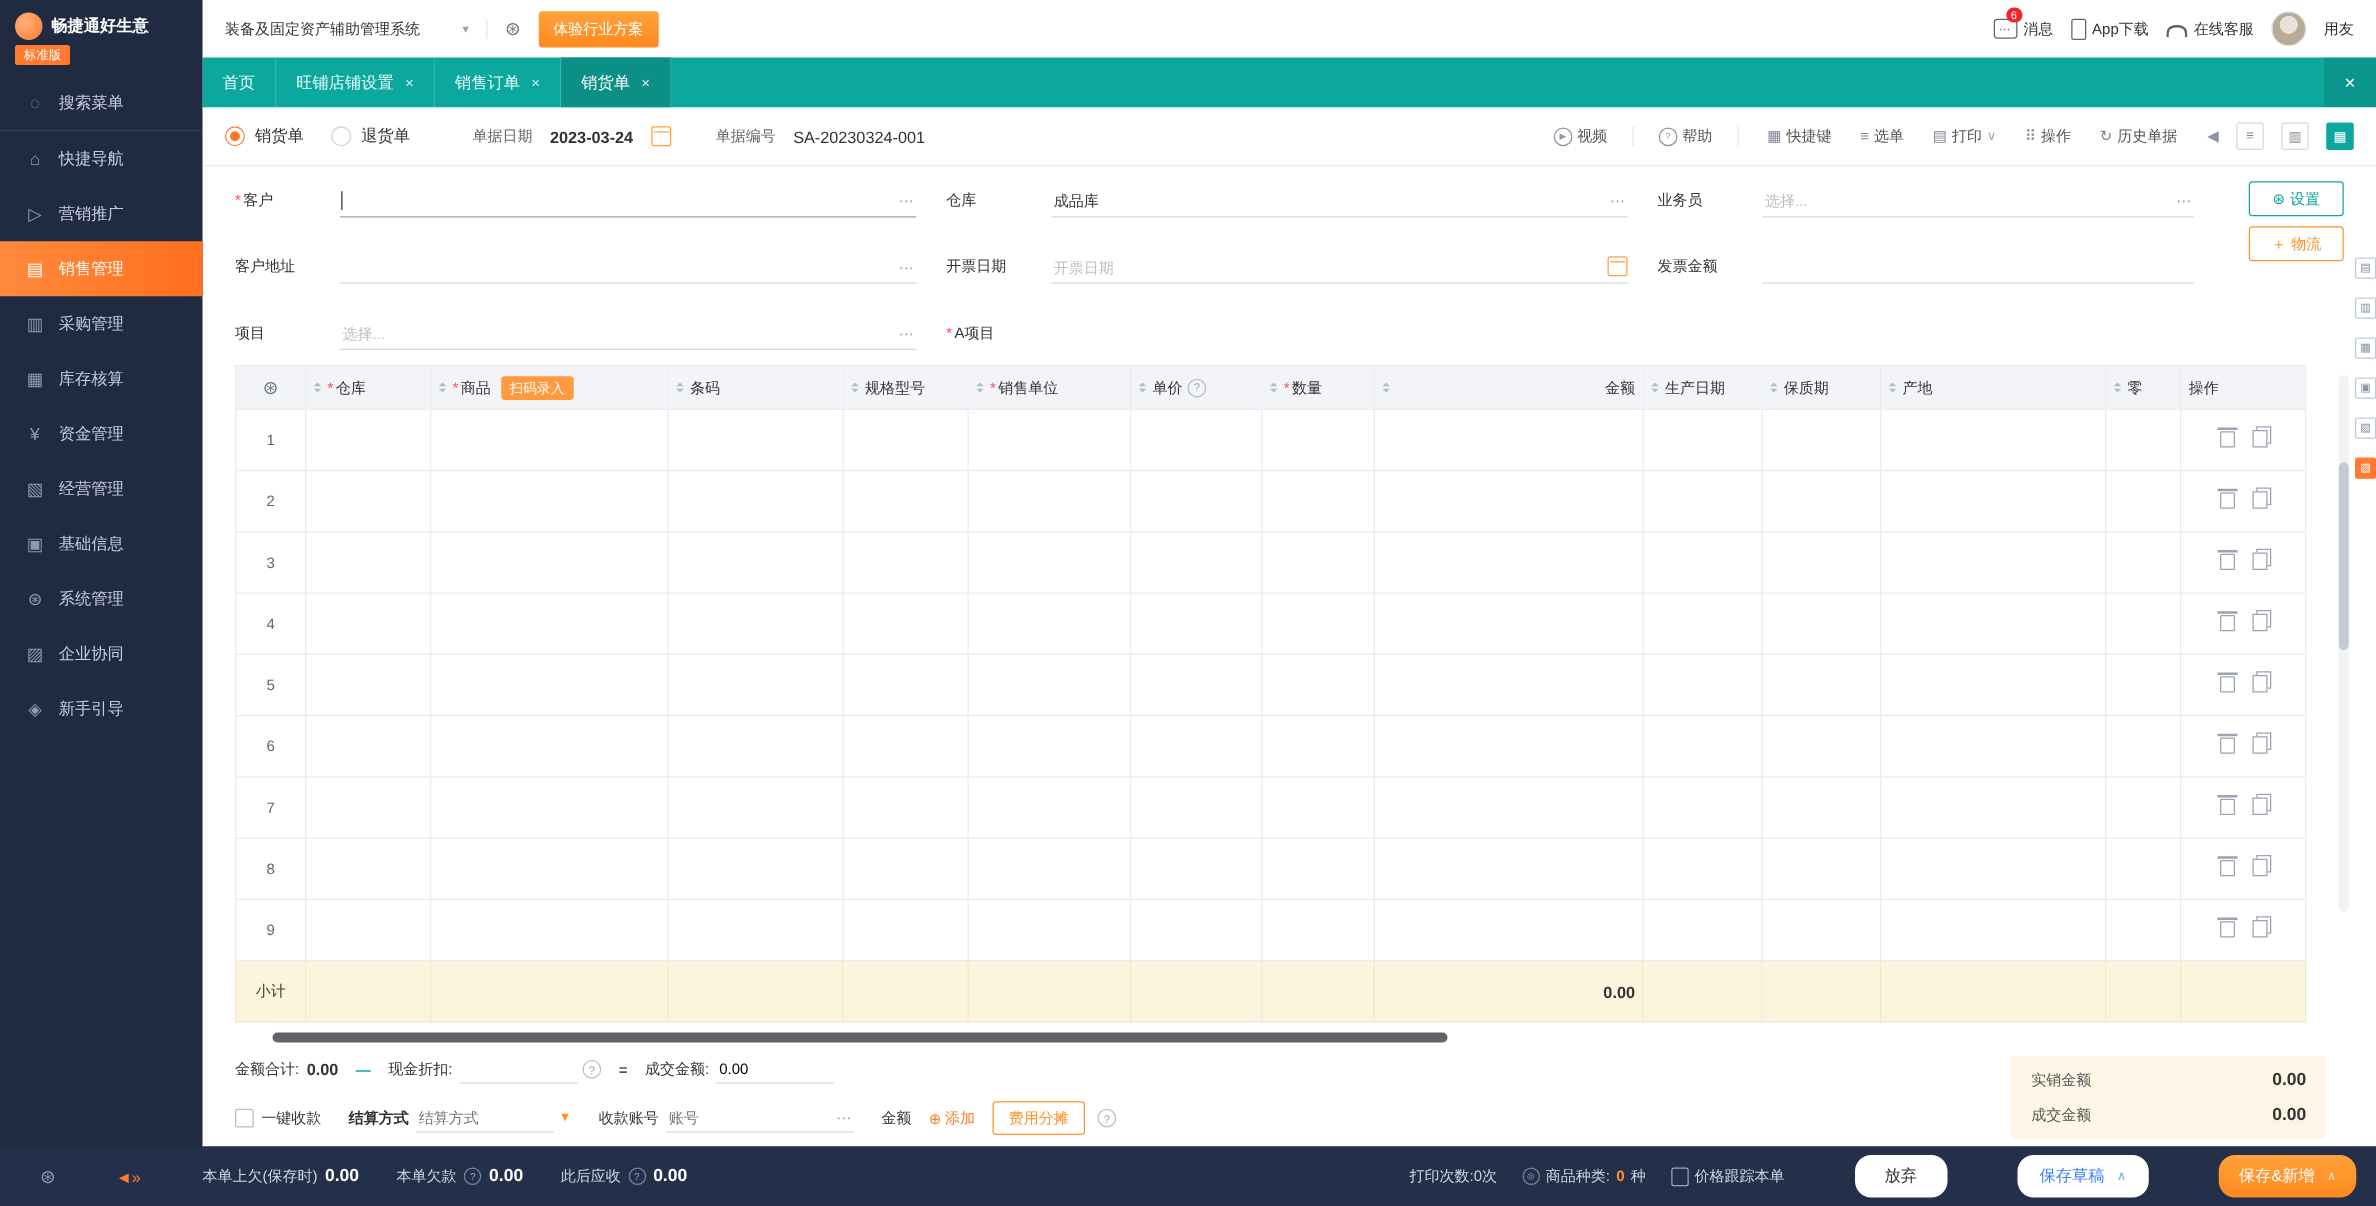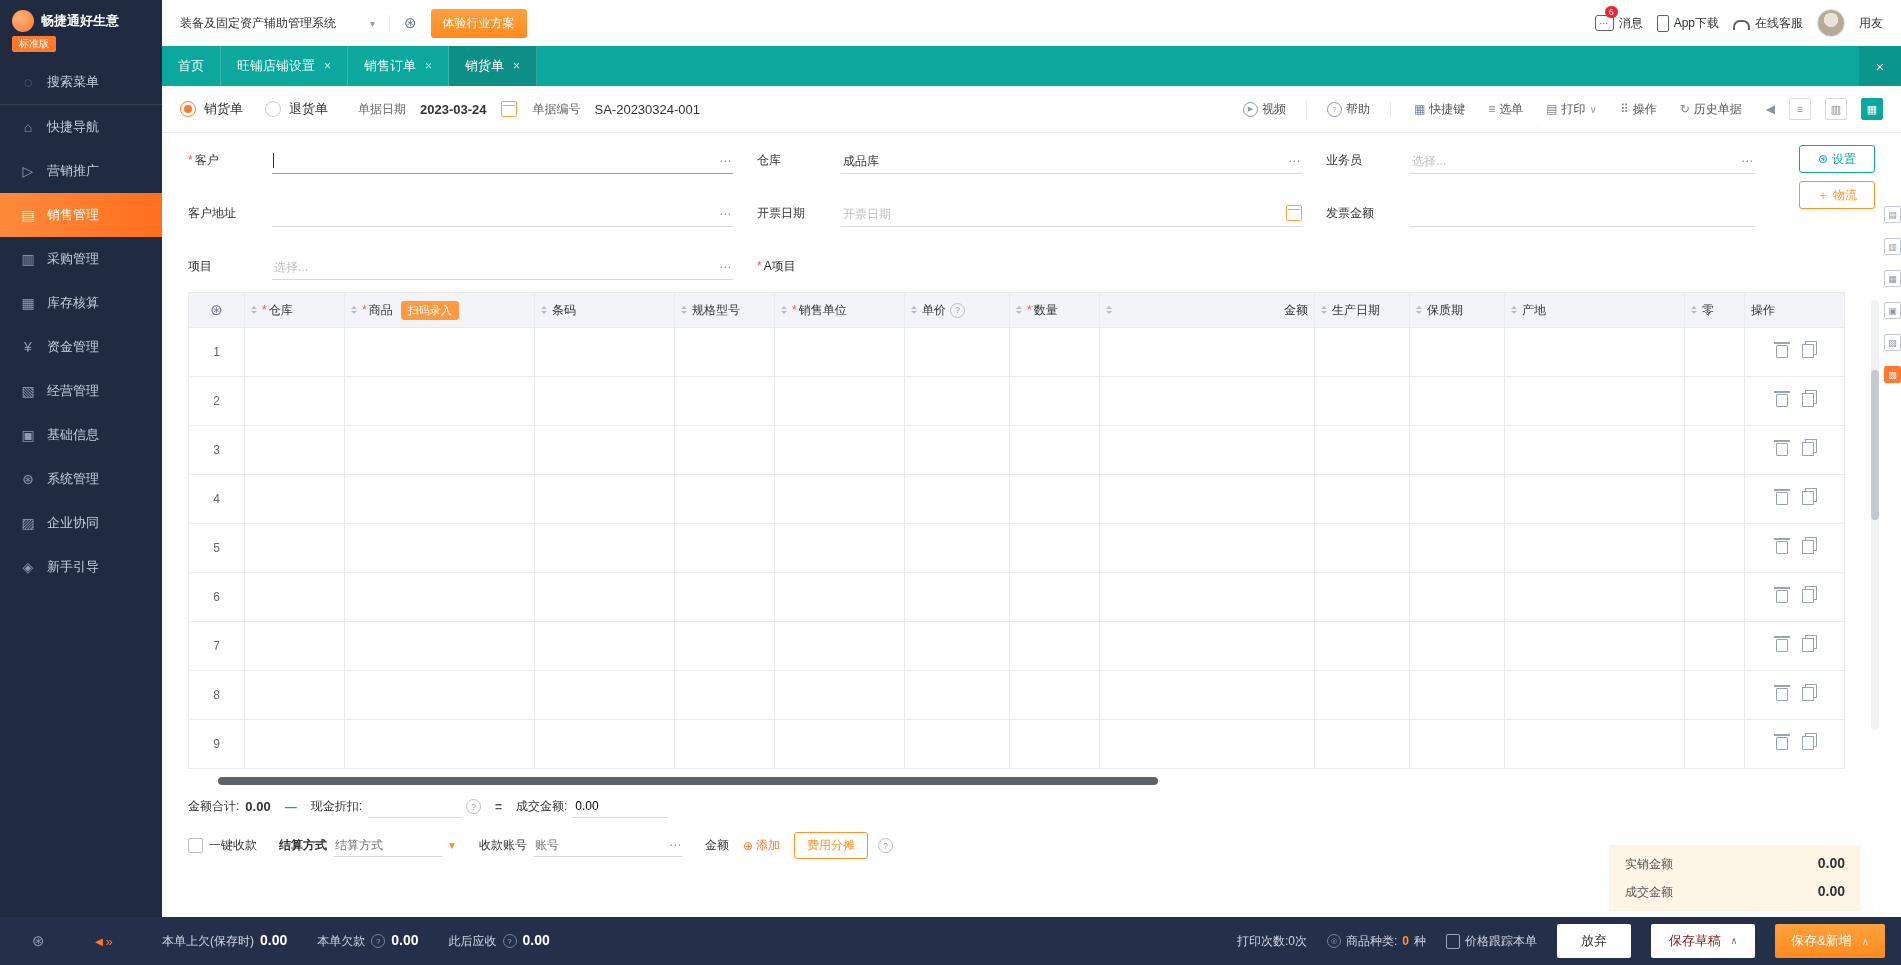--- a/index.html
+++ b/index.html
@@ -36,21 +36,21 @@
   .tab.active{background:#0b8f86;color:#fff;}
   .tab .x{font-size:12px;opacity:.85;}
   .tabbar-close{margin-left:auto;width:42px;display:flex;align-items:center;justify-content:center;color:#fff;font-size:15px;background:rgba(0,0,0,.10);cursor:pointer;}
   
   .content{margin-left:162px;position:relative;height:831px;background:#fff;overflow:hidden;}
   .subheader{height:46px;display:flex;align-items:center;padding:0 18px;border-bottom:1px solid #ebedf0;gap:8px;}
   .radio{width:14px;height:14px;border:1px solid #ccc;border-radius:50%;position:relative;flex:0 0 14px;cursor:pointer;}
   .radio.sel{border-color:#ff7a2e;}
   .radio.sel::after{content:"";position:absolute;inset:3px;background:#ff7a2e;border-radius:50%;}
   .rlabel{font-size:13px;margin-right:14px;}
-  .sh-lab{color:#666;margin-left:8px;}
+  .sh-lab{color:#666;margin-left:28px;}
   .sh-val{color:#333;font-weight:bold;font-size:13px;margin-left:6px;}
   .cal{width:14px;height:14px;border:1px solid #ffa13d;border-radius:2px;position:relative;display:inline-block;margin-left:6px;cursor:pointer;}
   .cal::before{content:"";position:absolute;top:3px;left:1px;right:1px;border-top:1px solid #ffa13d;}
   .sh-spacer{flex:1;}
   .tool{display:flex;align-items:center;gap:4px;color:#555;margin-left:15px;cursor:pointer;white-space:nowrap;}
   .tico{color:#7c8593;font-size:12px;}
   .circ{display:inline-flex;width:13px;height:13px;border:1px solid #8d96a3;border-radius:50%;color:#8d96a3;font-size:7px;align-items:center;justify-content:center;}
   .arrow-l{color:#8c94a3;margin-left:16px;cursor:pointer;}
   .vb{width:20px;height:20px;border:1px solid #d9d9d9;border-radius:2px;display:flex;align-items:center;justify-content:center;color:#888;font-size:11px;margin-left:6px;cursor:pointer;}
   .vb.active{background:#0ca89e;border-color:#0ca89e;color:#fff;}
@@ -119,23 +119,23 @@
   .bb-left{width:162px;flex:0 0 162px;display:flex;align-items:center;gap:48px;padding-left:32px;box-sizing:border-box;}
   .bb-gear{color:#8f9ab0;font-size:15px;cursor:pointer;}
   .bb-spk{color:#ff7a2e;font-size:13px;cursor:pointer;white-space:nowrap;}
   .bb-stat{display:flex;align-items:baseline;gap:6px;margin-right:30px;color:#cfd6e4;white-space:nowrap;}
   .bb-stat .bval{font-size:14px;font-weight:bold;color:#fff;}
   .qd{display:inline-flex;width:12px;height:12px;border:1px solid #77819a;border-radius:50%;color:#9aa5bd;font-size:8px;align-items:center;justify-content:center;align-self:center;}
   .bb-right{margin-left:auto;display:flex;align-items:center;gap:20px;padding-right:16px;}
   .bb-txt{color:#cfd6e4;white-space:nowrap;display:flex;align-items:center;gap:5px;}
   .kinds-val{color:#ff9327;font-weight:bold;}
   .pt-ic{display:inline-block;width:12px;height:13px;border:1px solid #9aa5bd;border-radius:2px;}
-  .btn{border:none;border-radius:2px;font-size:13px;cursor:pointer;display:flex;align-items:center;gap:10px;font-family:inherit;}
+  .btn{border:none;border-radius:13px;font-size:13px;cursor:pointer;display:flex;align-items:center;gap:10px;font-family:inherit;margin-left:36px;}
   .btn-cancel{background:#fff;color:#333;padding:8px 24px;}
-  .btn-draft{background:#fff;color:#7f1d1d;padding:8px 18px;font-family:Liberation Mono, monospace;}
+  .btn-draft{background:#fff;color:#3b82f6;padding:8px 18px;}
   .btn-save{background:linear-gradient(180deg,#ffa13d,#ff8a1e);color:#fff;padding:8px 16px;}
   .btn .cup{font-size:10px;opacity:.75;}
 </style>
 </head>
 <body>
 
 <div class="app">
 
   <aside class="sidebar">
     <div class="logo-area">
@@ -636,20 +636,36 @@
               <td></td>
               <td></td>
               <td></td>
               <td></td>
               <td></td>
               <td></td>
               <td></td>
               <td></td>
               <td class="opcell"><span class="trash"></span><span class="copy"></span></td>
             </tr>
+            <tr class="subtotal">
+              <td class="rownum">小计</td>
+              <td></td>
+              <td></td>
+              <td></td>
+              <td></td>
+              <td></td>
+              <td></td>
+              <td></td>
+              <td class="amt">0.00</td>
+              <td></td>
+              <td></td>
+              <td></td>
+              <td></td>
+              <td></td>
+            </tr>
           </tbody>
       </table>
       <div class="hscroll"></div>
     </div>
 
     <div class="summary1">
       <span class="s-lab">金额合计:</span>
       <span class="s-val">0.00</span>
       <span class="minus">—</span>
       <span class="s-lab">现金折扣:</span>

